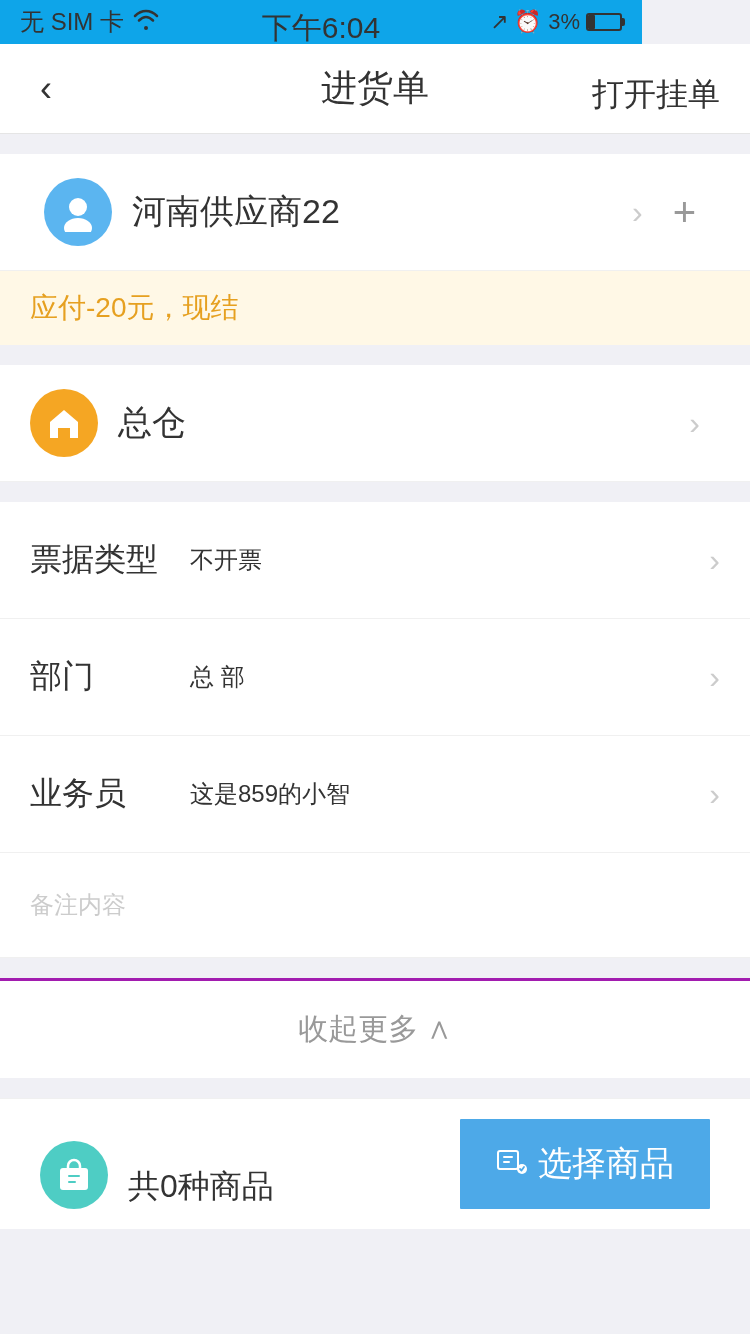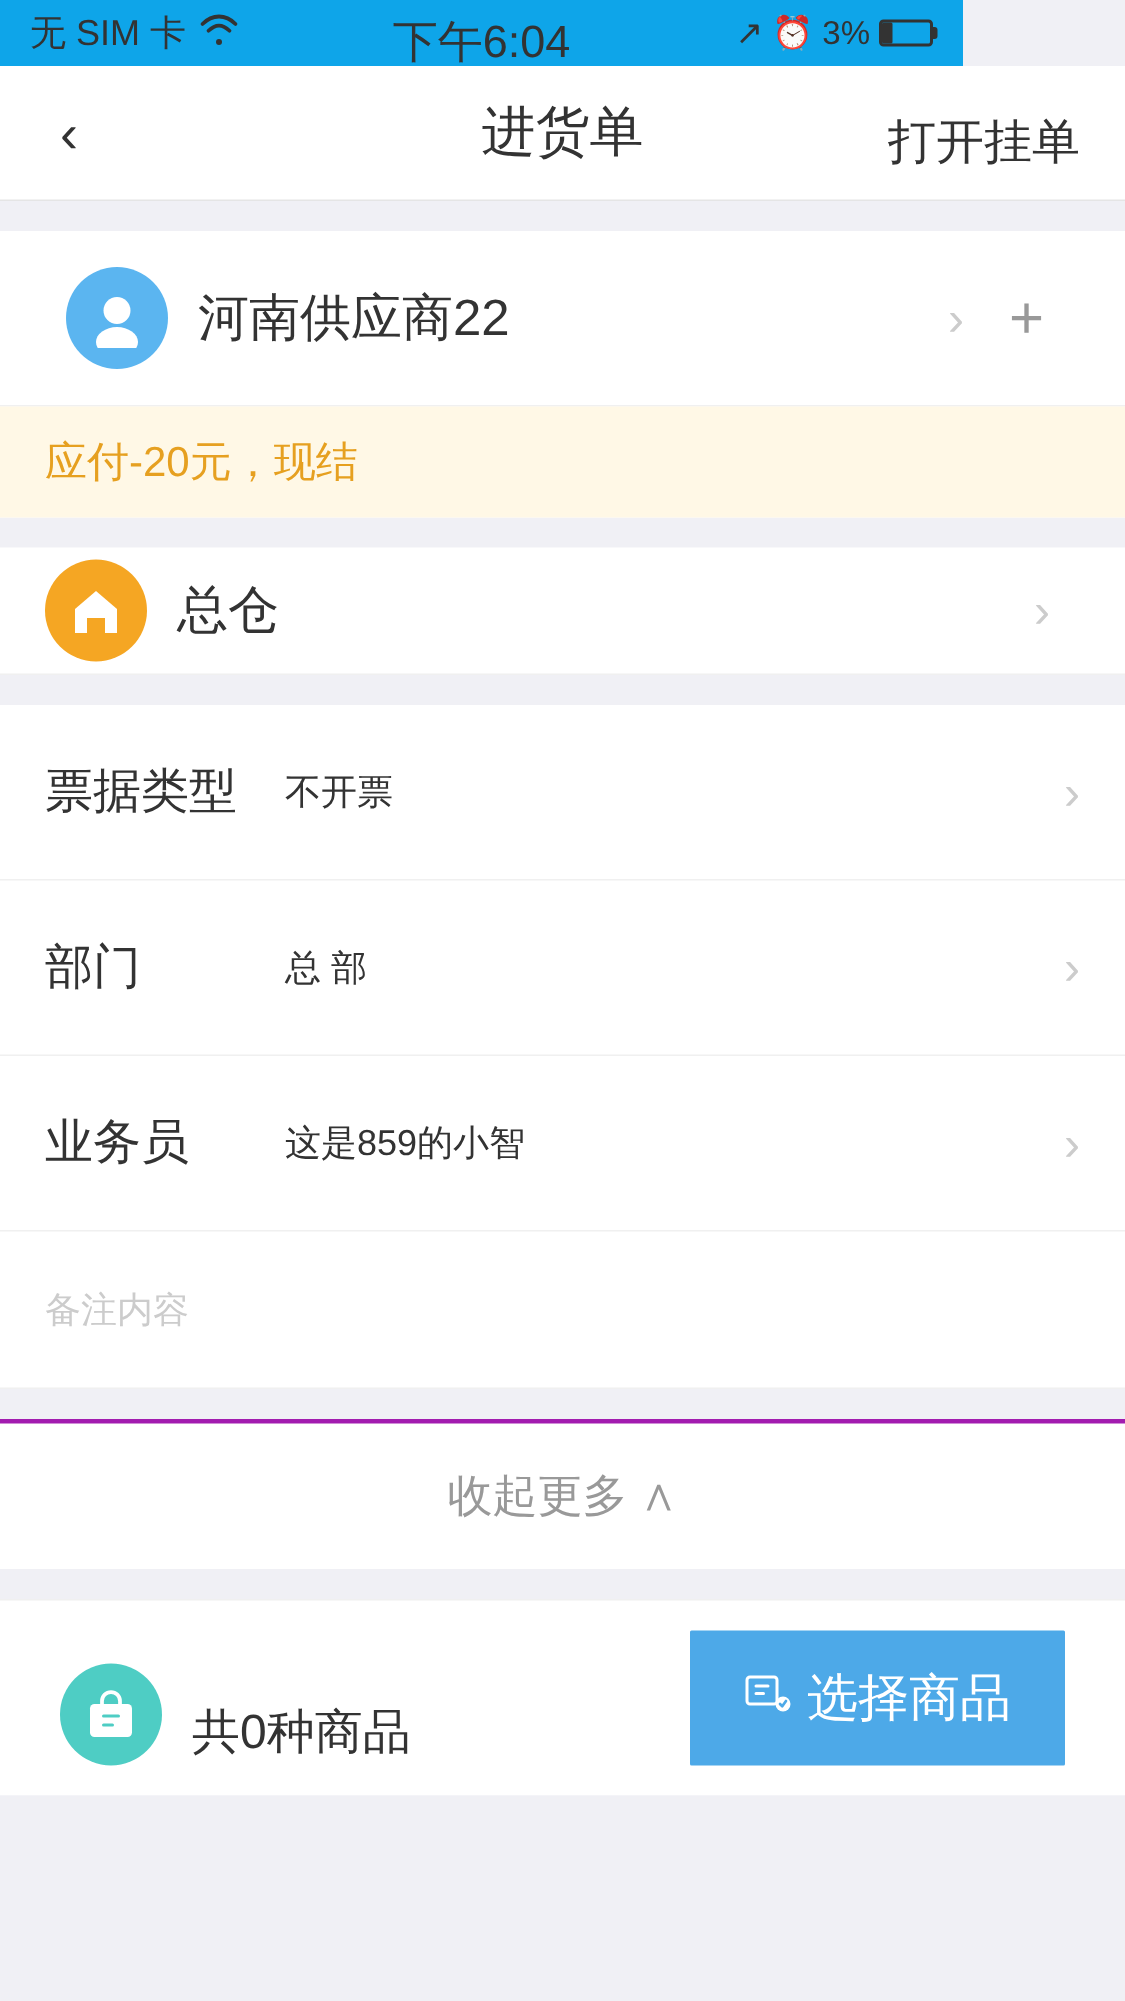--- a/index.html
+++ b/index.html
@@ -163,21 +163,21 @@
       background: #fff8e6;
       padding: 18px 30px;
       font-size: 28px;
       color: #e6a020;
     }
 
     
     .warehouse-row {
       display: flex;
       align-items: center;
-      padding: 8px 30px;
+      padding: 24px 30px;
       background: #fff;
       margin-top: 20px;
       border-bottom: 1px solid #f0f0f0;
     }
     .warehouse-icon {
       width: 68px;
       height: 68px;
       border-radius: 50%;
       background: #f5a623;
       display: flex;

